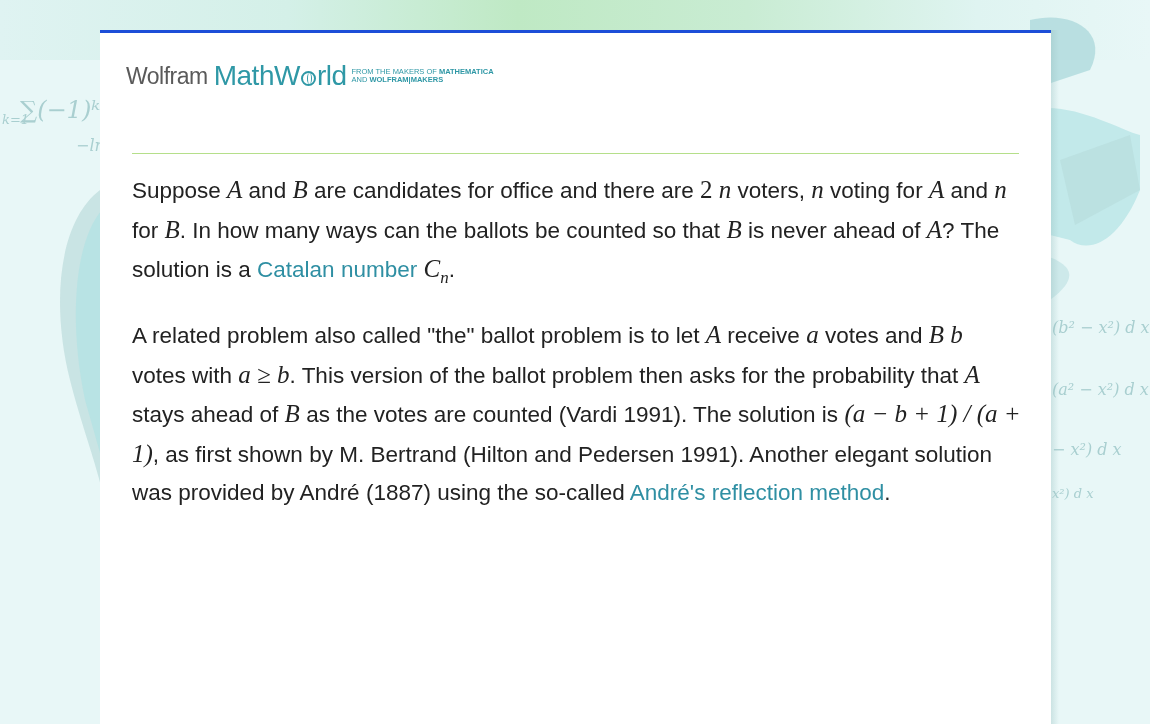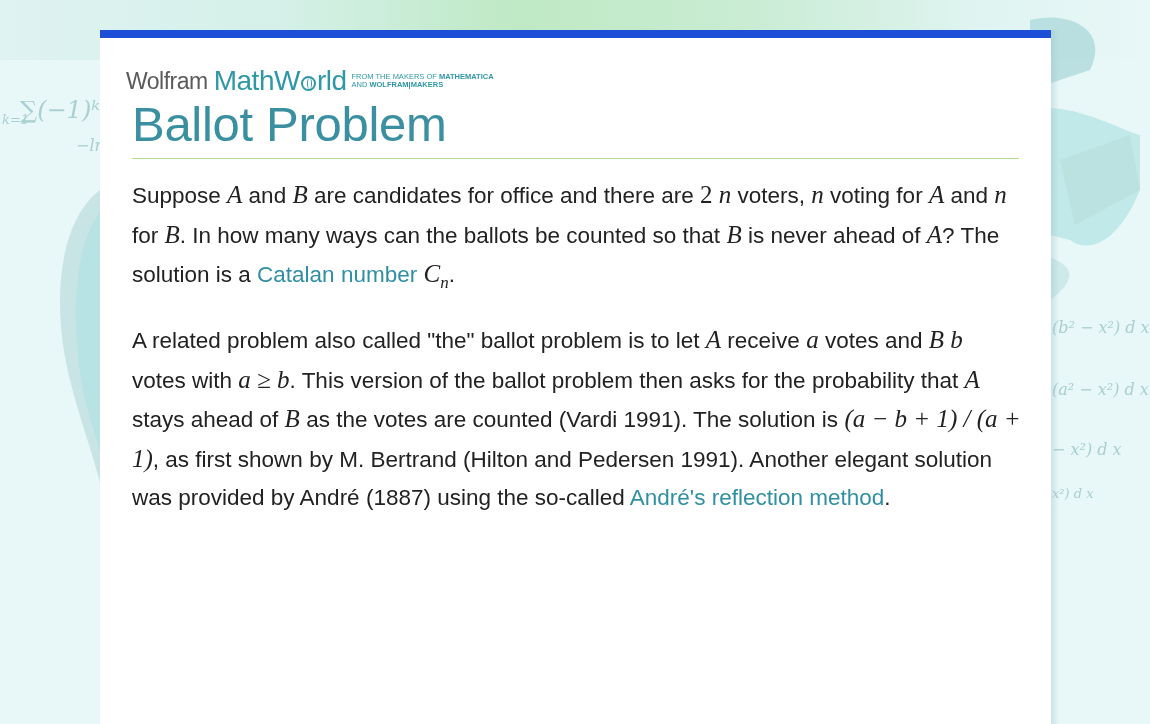--- a/index.html
+++ b/index.html
@@ -12,21 +12,21 @@
     position: absolute; left: 0; top: 0; width: 1150px; height: 60px;
     background: linear-gradient(90deg, #dff3f2 0%, #d4f0e8 25%, #bfe9c4 45%, #c9ecd3 65%, #dff4f1 85%, #e8f7f7 100%);
   }
   .bg-deco { position: absolute; pointer-events: none; }
   .bg-formula {
     position: absolute; color: #a9cfd0; font-family: "DejaVu Serif", serif; font-style: italic;
     font-size: 16px; white-space: nowrap;
   }
   .card {
     position: absolute; left: 100px; top: 30px; width: 951px; height: 694px;
-    background: #ffffff; border-top: 8px solid #1d4ed8; box-sizing: border-box;
+    background: #ffffff; border-top: 3px solid #1d4ed8; box-sizing: border-box;
   }
   .logo { position: absolute; left: 26px; top: 27px; display: flex; align-items: center; }
   .logo-wolfram { font-size: 23px; color: #5a5a5a; letter-spacing: -0.5px; }
   .logo-mathworld { font-size: 28px; color: #2f98a6; margin-left: 6px; letter-spacing: -0.5px; }
   .logo-globe {
     display: inline-block; width: 15px; height: 15px; border: 2px solid #2f98a6; border-radius: 50%;
     vertical-align: -1px; box-sizing: border-box; position: relative; margin: 0 1px;
   }
   .logo-globe::before { content: ""; position: absolute; left: 4px; top: 0; width: 3px; height: 11px; border-left: 1px solid #2f98a6; border-right: 1px solid #2f98a6; border-radius: 50%; }
   .logo-tag { margin-left: 5px; font-size: 7.5px; line-height: 8px; color: #2f98a6; }
@@ -75,21 +75,20 @@
 <div class="card">
   <div class="logo">
     <span class="logo-wolfram">Wolfram</span>
     <span class="logo-mathworld"><span>MathW</span><span class="logo-globe"></span><span>rld</span></span>
     <span class="logo-tag">
       <span>FROM THE MAKERS OF </span><b>MATHEMATICA</b><br>
       <span>AND </span><b>WOLFRAM|MAKERS</b>
     </span>
   </div>
 
-  <h1 class="page-title">Ballot Problem</h1>
   <div class="title-rule"></div>
 
   <div class="content">
     <p><span>Suppose </span><span class="m">A</span><span> and </span><span class="m">B</span><span> are candidates for office and there are </span><span class="mr">2</span> <span class="m">n</span><span> voters, </span><span class="m">n</span><span> voting for </span><span class="m">A</span><span> and </span><span class="m">n</span><span> for </span><span class="m">B</span><span>. In how many ways can the ballots be counted so that </span><span class="m">B</span><span> is never ahead of </span><span class="m">A</span><span>? The solution is a </span><a href="#">Catalan number</a><span> </span><span class="m">C</span><sub class="m" style="font-size:17px">n</sub><span>.</span></p>
 
     <p><span>A related problem also called "the" ballot problem is to let </span><span class="m">A</span><span> receive </span><span class="m">a</span><span> votes and </span><span class="m">B</span><span> </span><span class="m">b</span><span> votes with </span><span class="m">a ≥ b</span><span>. This version of the ballot problem then asks for the probability that </span><span class="m">A</span><span> stays ahead of </span><span class="m">B</span><span> as the votes are counted (Vardi 1991). The solution is </span><span class="m">(a − b + 1) / (a + 1)</span><span>, as first shown by M. Bertrand (Hilton and Pedersen 1991). Another elegant solution was provided by André (1887) using the so-called </span><a href="#">André's reflection method</a><span>.</span></p>
 
   </div>
 </div>
 

